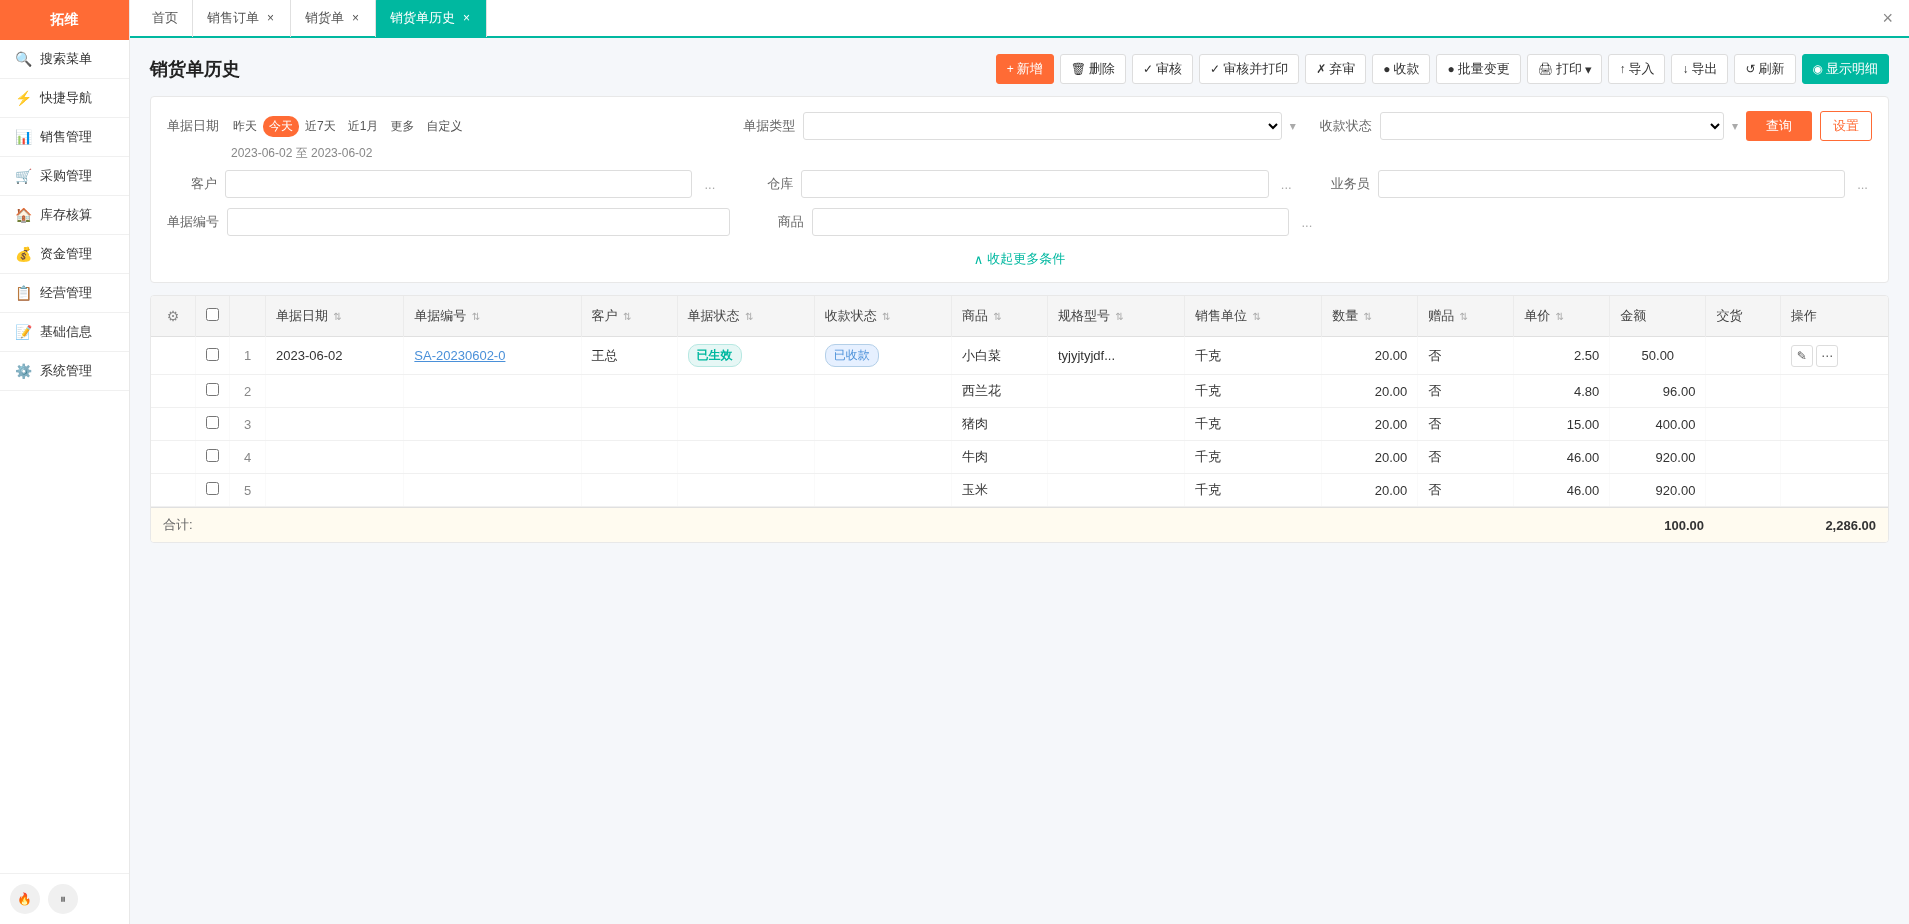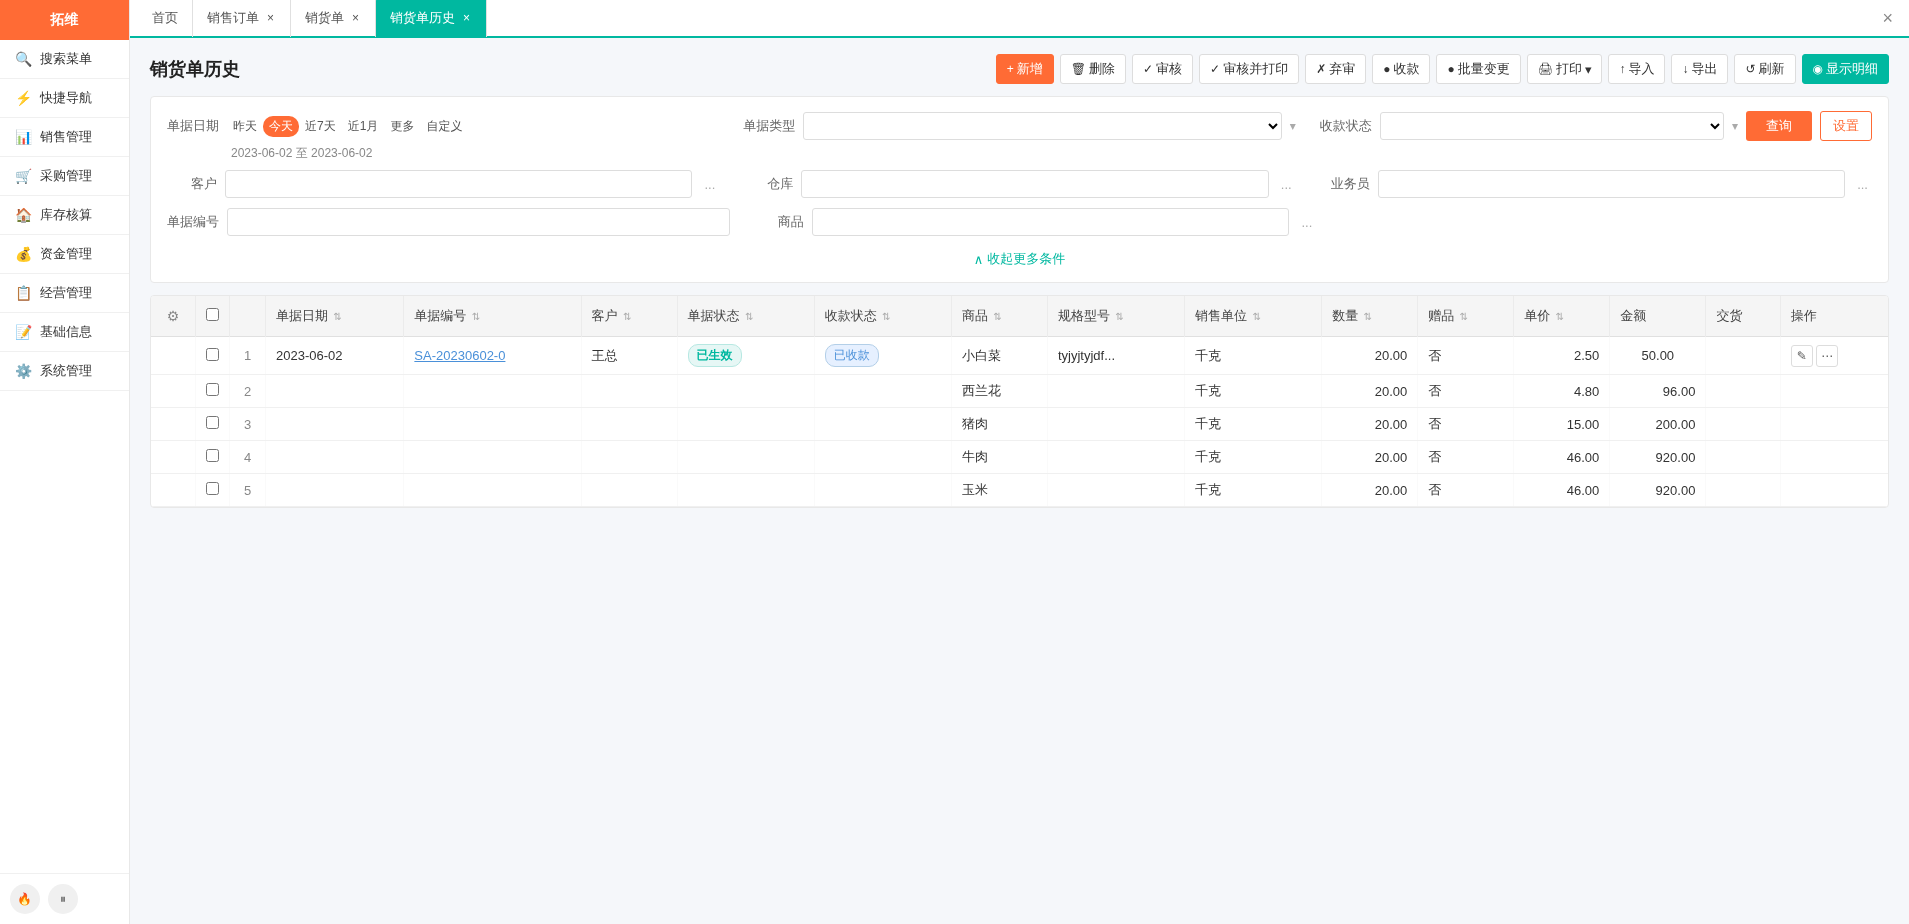--- a/index.html
+++ b/index.html
@@ -630,21 +630,21 @@
               <td></td>
               <td></td>
               <td></td>
               <td></td>
               <td>猪肉</td>
               <td></td>
               <td>千克</td>
               <td style="text-align:right;">20.00</td>
               <td>否</td>
               <td style="text-align:right;">15.00</td>
-              <td style="text-align:right;">200.00</td>
+              <td style="text-align:right;">400.00</td>
               <td></td>
               <td></td>
             </tr>
             <tr>
               <td class="col-settings"></td>
               <td class="col-check"><input type="checkbox" style=""></td>
               <td class="col-index" style="text-align:center;color:#888;">4</td>
               <td></td>
               <td></td>
               <td></td>
@@ -675,17 +675,24 @@
               <td style="text-align:right;">20.00</td>
               <td>否</td>
               <td style="text-align:right;">46.00</td>
               <td style="text-align:right;">920.00</td>
               <td></td>
               <td></td>
             </tr>
           </tbody>
       </table>
 
+      <div class="table-footer">
+        <span class="footer-label">合计:</span>
+        <span class="footer-spacer"></span>
+        <span class="footer-value" style="min-width:80px; text-align:right;">100.00</span>
+        <span style="width:60px;display:inline-block;"></span>
+        <span class="footer-value" style="min-width:80px; text-align:right;">2,286.00</span>
+      </div>
     </div>
 
 
   </div>
 </div>
 
 </body></html>

